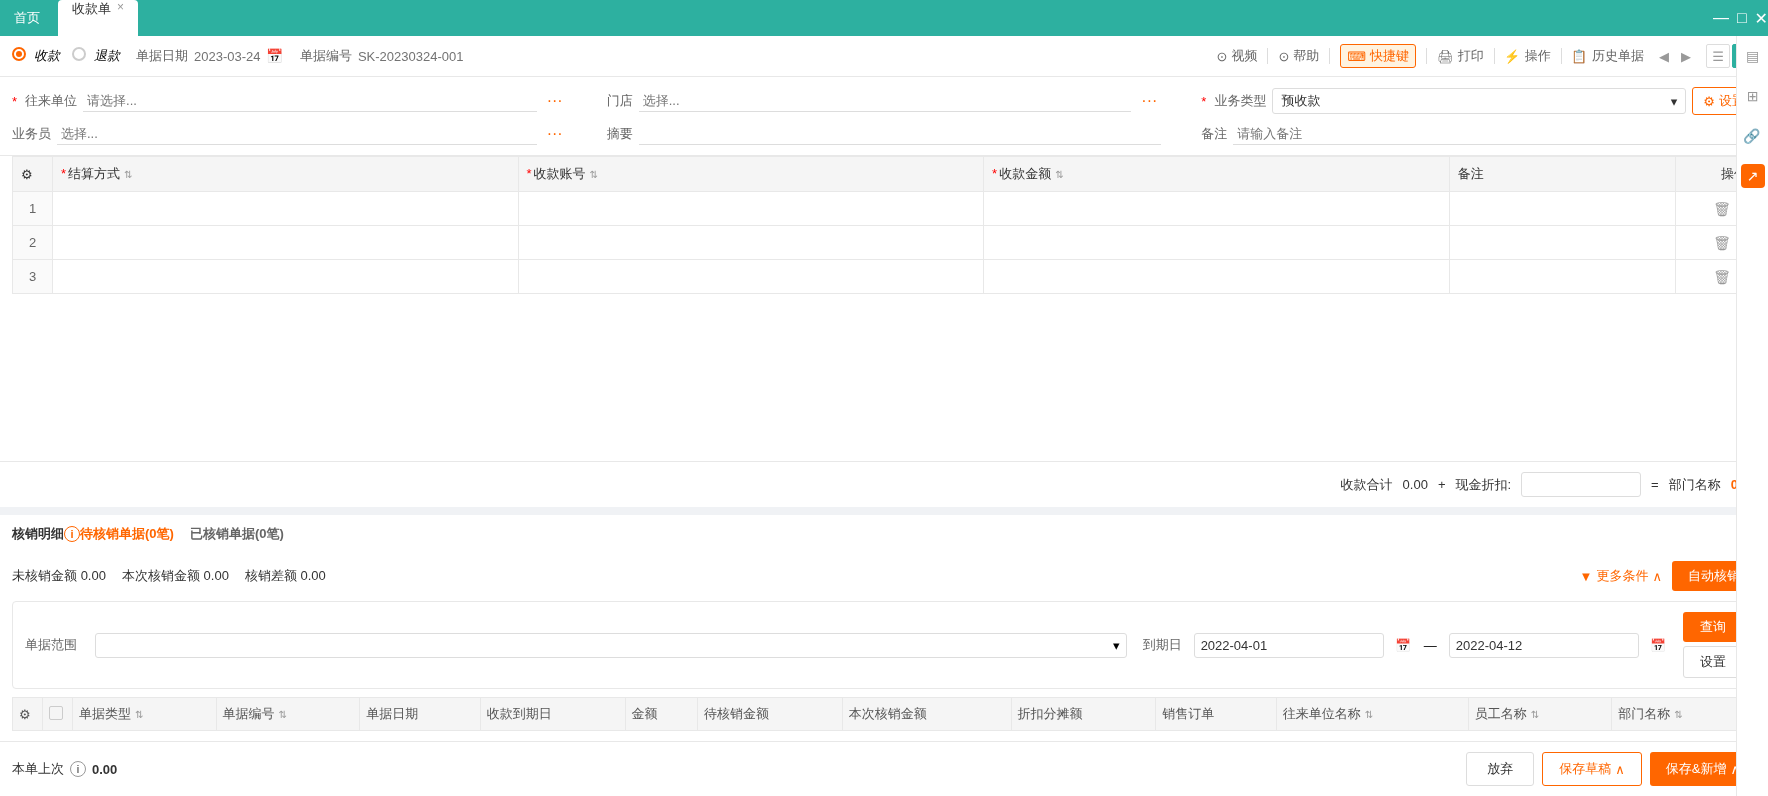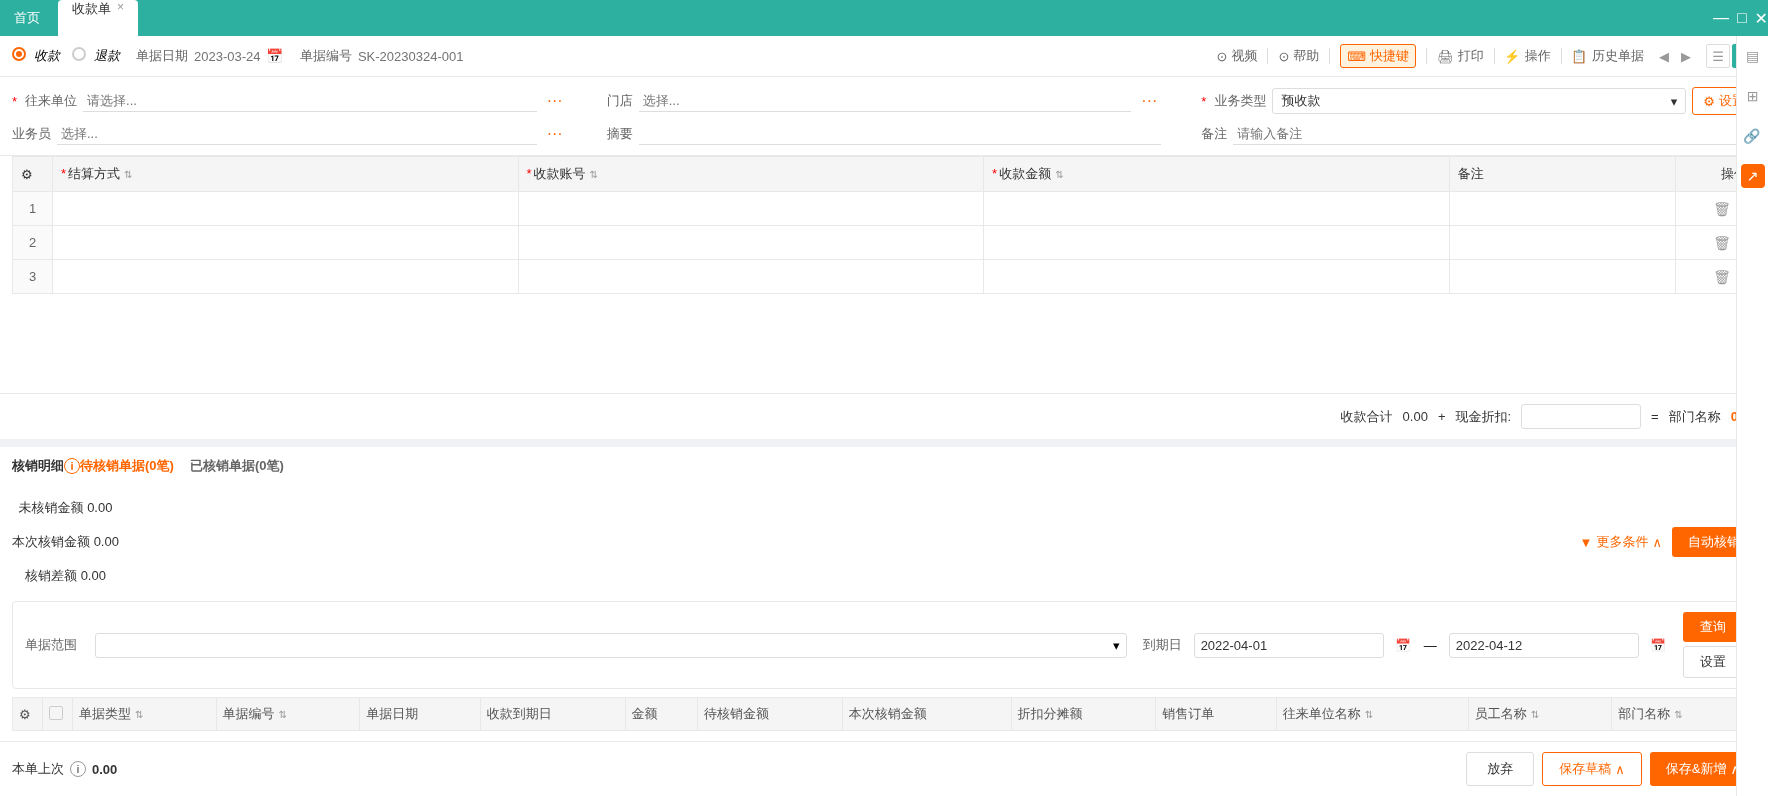--- a/index.html
+++ b/index.html
@@ -361,21 +361,20 @@
     }
 
     
     .stats-row {
       display: flex;
       align-items: center;
       gap: 16px;
       padding: 8px 0;
       font-size: 13px;
       color: #333;
-      flex-direction: column;
     }
     .filter-row {
       display: flex;
       align-items: center;
       gap: 16px;
       padding: 8px 0;
       border: 1px solid #e8e8e8;
       border-radius: 4px;
       padding: 10px 12px;
       background: #fff;

